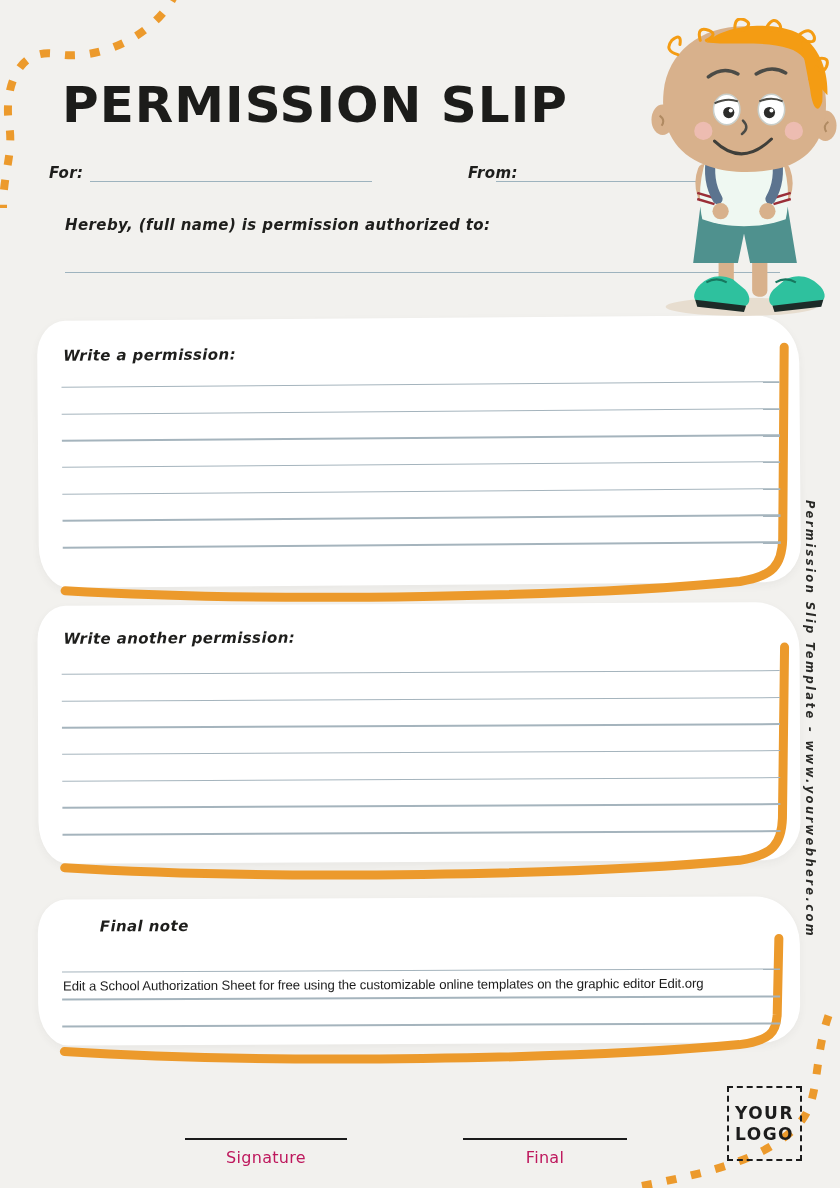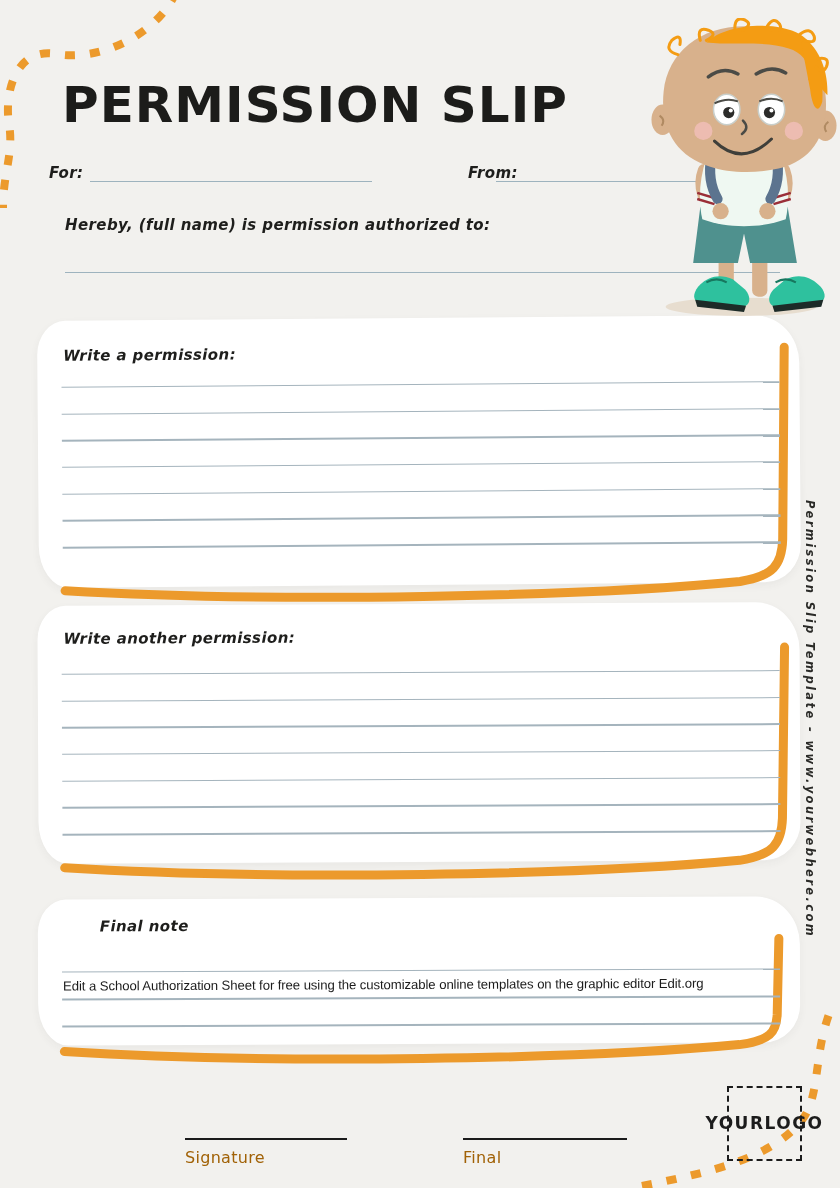--- a/index.html
+++ b/index.html
@@ -56,26 +56,26 @@
   }
 
   .side-text{
     position:absolute;left:803px;top:500px;height:390px;
     writing-mode:vertical-rl;
     font-size:11.5px;font-style:italic;font-weight:700;
     letter-spacing:2.4px;color:#2b2b28;white-space:nowrap;
   }
 
   .sig-line{position:absolute;height:0;border-top:2.6px solid #1b1b1b;top:1138px;}
-  .sig-label{position:absolute;top:1148px;font-size:16px;font-weight:400;color:#a16207;text-align:left;letter-spacing:.3px;}
+  .sig-label{position:absolute;top:1148px;font-size:16px;font-weight:400;color:#be185d;text-align:center;letter-spacing:.3px;}
 
   .logo-box{
     position:absolute;left:727px;top:1086px;width:75px;height:75px;
     border:2.2px dashed #1c1c1c;box-sizing:border-box;
-    display:flex;flex-direction:row;align-items:center;justify-content:center;
+    display:flex;flex-direction:column;align-items:center;justify-content:center;
     background:transparent;
   }
   .logo-box span{font-size:17px;font-weight:700;letter-spacing:1.5px;line-height:1.2;color:#1c1c1c;}
 </style>
 </head>
 <body>
 
 <div class="page">
 
   <svg class="deco" style="left:0;top:0;" width="260" height="230" viewBox="0 0 260 230" fill="none">

